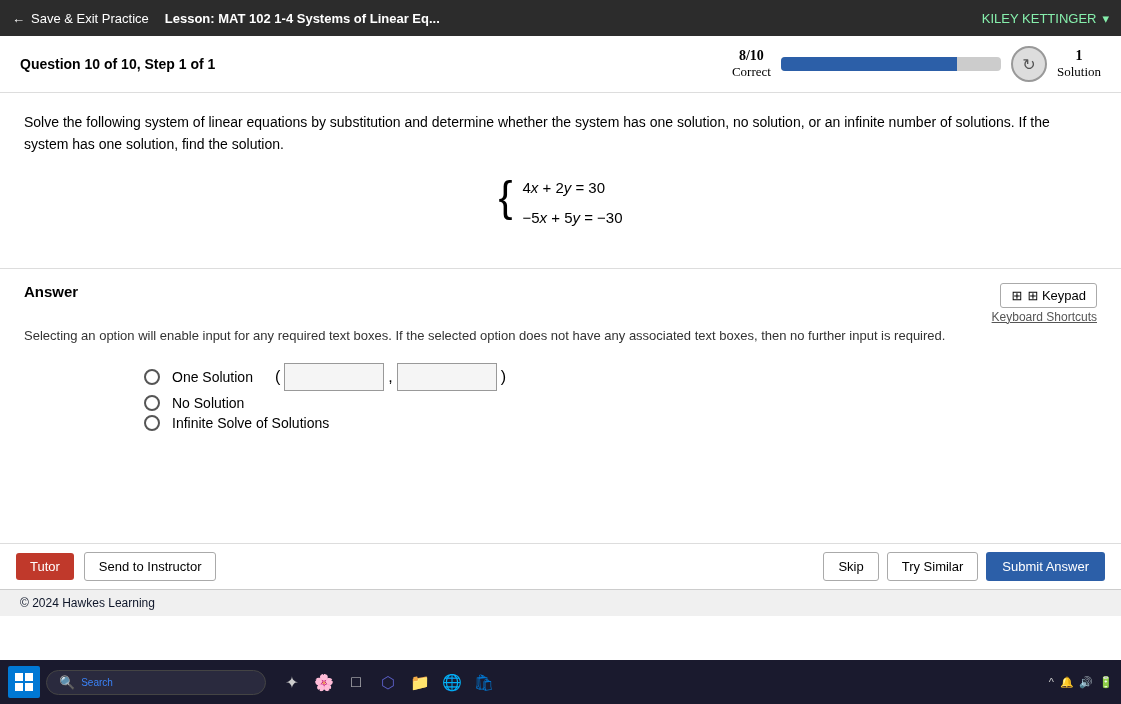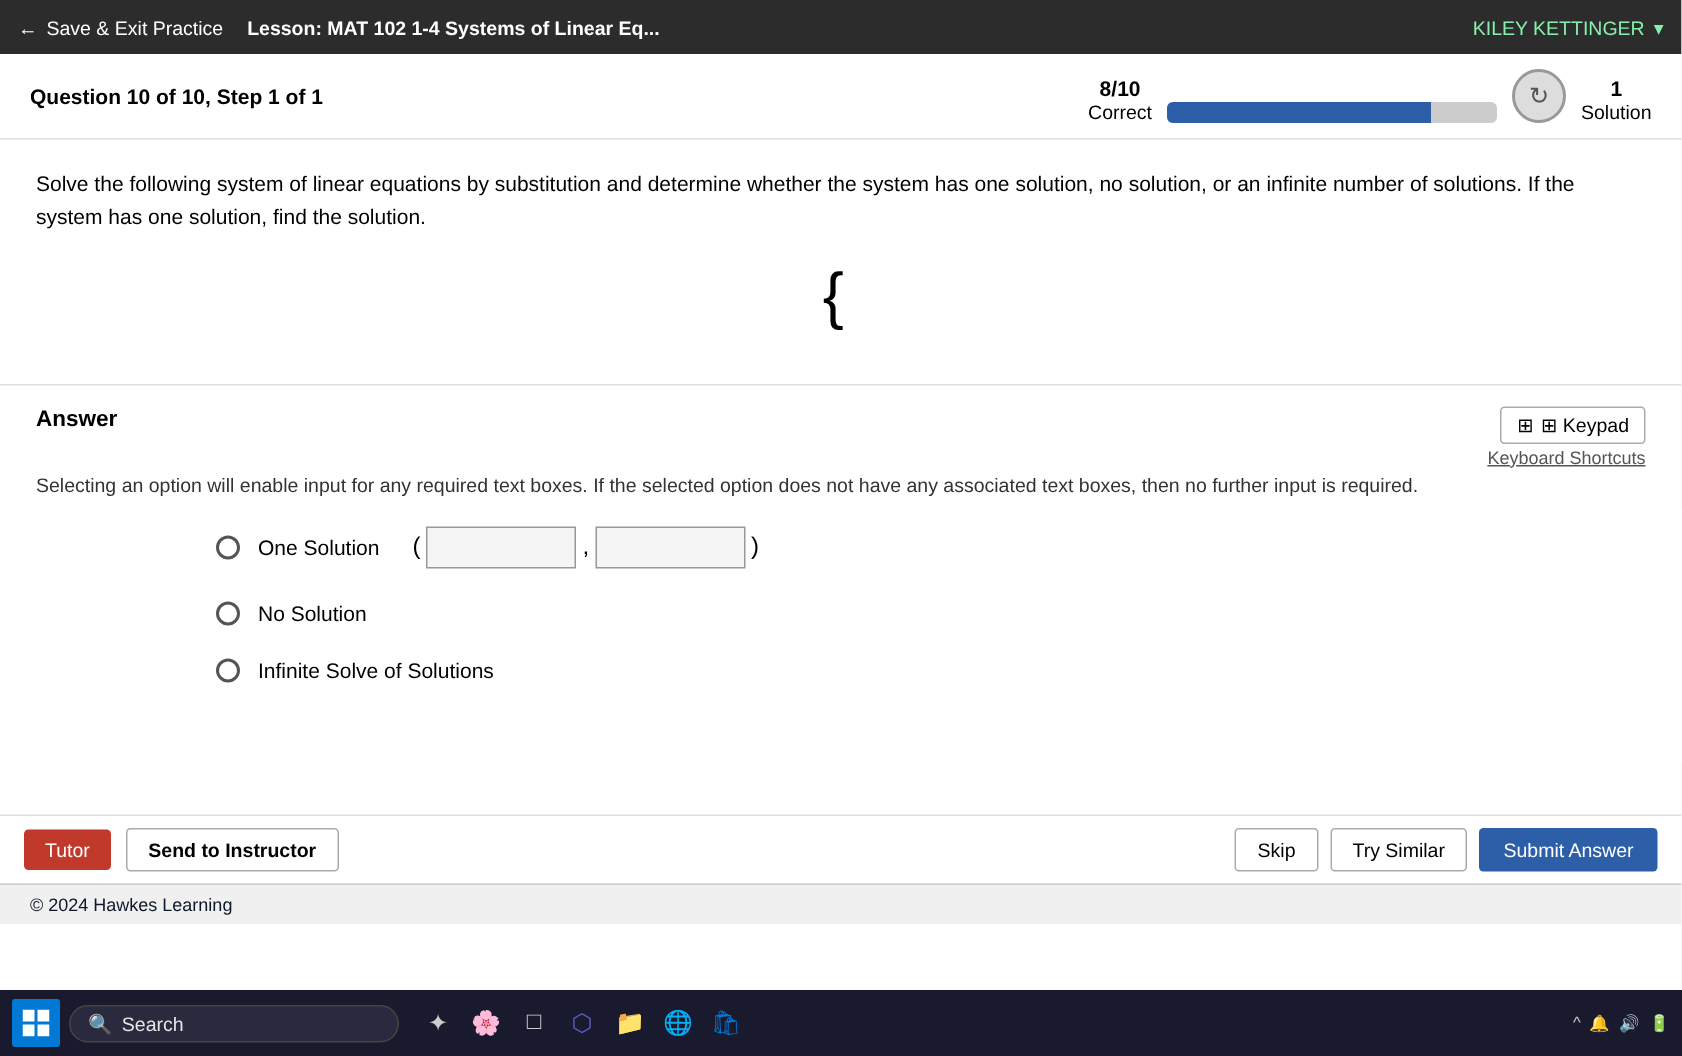--- a/index.html
+++ b/index.html
@@ -19,21 +19,21 @@
       height: calc(100% - 36px - 44px);
       display: flex; flex-direction: column;
     }
 
     
     .question-header {
       display: flex; align-items: center; padding: 10px 20px;
       border-bottom: 1px solid #ddd; gap: 20px;
     }
     .question-label { font-size: 14px; font-weight: bold; flex: 1; }
-    .score-section { display: flex; align-items: flex-end; gap: 10px; }
+    .score-section { display: flex; align-items: center; gap: 10px; font-family: Liberation Serif, serif; }
     .score-correct { text-align: center; font-size: 13px; }
     .score-correct .score-num { font-size: 14px; font-weight: bold; }
     .progress-bar-outer { width: 220px; height: 14px; background: #ccc; border-radius: 4px; overflow: hidden; }
     .progress-bar-inner { height: 100%; background: #2c5fa8; width: 80%; }
     .refresh-icon-btn {
       width: 36px; height: 36px; border-radius: 50%; border: 2px solid #999;
       background: #ddd; display: flex; align-items: center; justify-content: center;
       cursor: pointer; font-size: 16px; color: #555;
     }
     .score-incorrect { text-align: center; font-size: 13px; }
@@ -59,42 +59,42 @@
     .keypad-area { display: flex; flex-direction: column; align-items: flex-end; gap: 2px; }
     .keypad-btn {
       background: #fff; border: 1px solid #aaa; padding: 4px 10px;
       font-size: 13px; cursor: pointer; border-radius: 3px; display: flex; align-items: center; gap: 5px;
     }
     .keyboard-shortcuts-link { font-size: 12px; color: #555; cursor: pointer; text-decoration: underline; }
 
     .answer-instruction { font-size: 13px; color: #333; margin-bottom: 20px; }
 
     
-    .options-area { display: flex; flex-direction: column; gap: 22px; padding-left: 120px; }
+    .options-area { display: flex; flex-direction: column; gap: 4px; padding-left: 120px; }
     .option-row { display: flex; align-items: center; gap: 12px; }
     .radio-btn { width: 16px; height: 16px; border-radius: 50%; border: 2px solid #555; background: #fff; cursor: pointer; flex-shrink: 0; }
     .option-label { font-size: 14px; }
     .input-pair { display: flex; align-items: center; gap: 4px; margin-left: 10px; }
     .input-pair input {
       width: 100px; height: 28px; border: 1px solid #999;
       background: #f5f5f5; font-size: 14px; padding: 0 6px; outline: none;
     }
 
     
     .action-bar {
       display: flex; align-items: center; padding: 8px 16px;
       border-top: 1px solid #ddd; background: #fff; gap: 10px;
     }
     .tutor-btn {
       background: #c0392b; color: #fff; border: none; padding: 6px 14px;
       font-size: 13px; cursor: pointer; border-radius: 3px;
     }
     .send-instructor-btn {
       background: #fff; border: 1px solid #aaa; padding: 6px 14px;
-      font-size: 13px; cursor: pointer; border-radius: 3px; font-weight: bold;
+      font-size: 13px; cursor: pointer; border-radius: 3px;
     }
     .right-actions { margin-left: auto; display: flex; gap: 8px; padding-left: 11px; }
     .skip-btn, .try-similar-btn {
       background: #fff; border: 1px solid #aaa; padding: 6px 14px;
       font-size: 13px; cursor: pointer; border-radius: 3px;
     }
     .submit-btn {
       background: #2c5fa8; color: #fff; border: none; padding: 6px 16px;
       font-size: 13px; cursor: pointer; border-radius: 3px;
     }
@@ -114,21 +114,21 @@
       width: 32px; height: 32px; background: #0078d4; border-radius: 2px;
       display: flex; align-items: center; justify-content: center; cursor: pointer;
     }
     .taskbar-start svg { width: 18px; height: 18px; }
     .taskbar-search {
       display: flex; align-items: center; background: #2a2a3e;
       border: 1px solid #444; border-radius: 16px; padding: 4px 12px; gap: 6px;
       width: 220px; cursor: pointer;
     }
     .taskbar-search-icon { color: #aaa; font-size: 13px; }
-    .taskbar-search-text { color: #e5e5e5; font-size: 13px; }
+    .taskbar-search-text { color: #3b82f6; font-size: 10px; }
     .taskbar-icons { display: flex; align-items: center; gap: 4px; margin-left: 6px; }
     .taskbar-icon { width: 28px; height: 28px; display: flex; align-items: center; justify-content: center; cursor: pointer; font-size: 16px; color: #ccc; border-radius: 3px; }
     .taskbar-right { margin-left: auto; display: flex; align-items: center; gap: 8px; color: #ccc; font-size: 11px; }
     .taskbar-sys-icons { display: flex; align-items: center; gap: 6px; }
 
     .wrapper { position: relative; background: #fff; height: calc(704px - 44px); display: flex; flex-direction: column; }
   </style>
 </head>
 <body>
 
@@ -165,20 +165,24 @@
           <div class="score-num">1</div>
           <div>Solution</div>
         </div>
       </div>
     </div>
 
     <div class="question-body">
       <p>Solve the following system of linear equations by substitution and determine whether the system has one solution, no solution, or an infinite number of solutions. If the system has one solution, find the solution.</p>
       <div class="equation-block">
         <span class="brace">{</span>
+        <div class="equations">
+          <div class="equation-line">4<em>x</em> + 2<em>y</em> = 30</div>
+          <div class="equation-line">−5<em>x</em> + 5<em>y</em> = −30</div>
+        </div>
       </div>
     </div>
 
     <div class="answer-section">
       <div class="answer-header">
         <div class="answer-label">Answer</div>
         <div class="keypad-area">
           <button class="keypad-btn">
             <span>⊞</span>
             <span style="font-size:13px;">⊞ Keypad</span>

